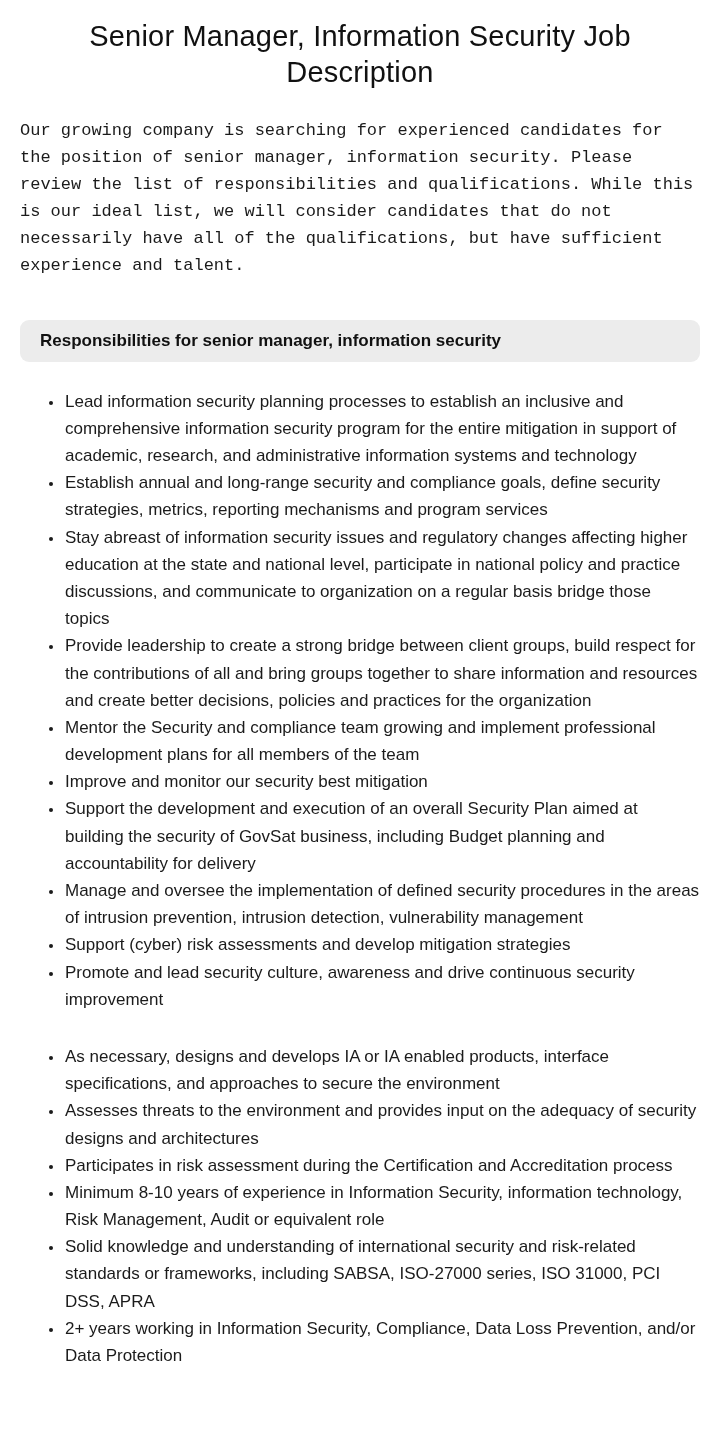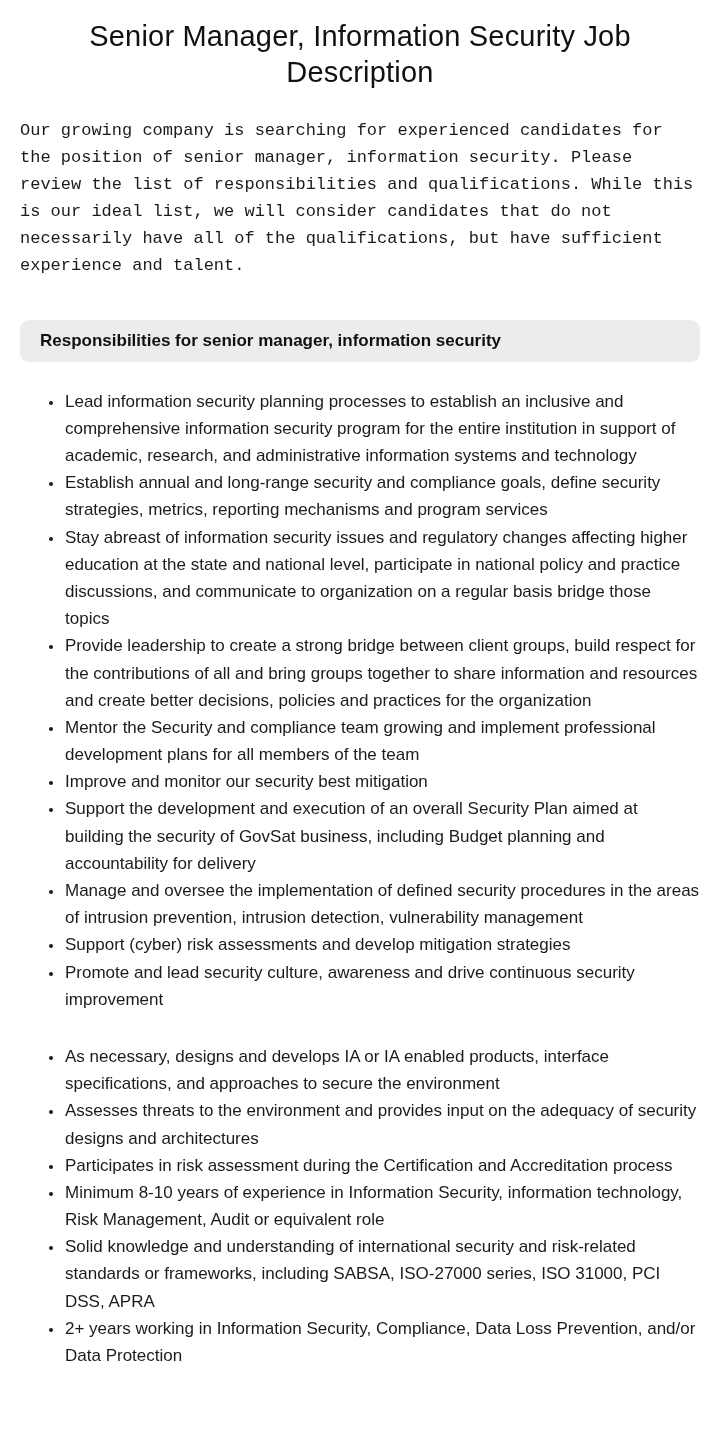--- a/index.html
+++ b/index.html
@@ -65,21 +65,21 @@
 
 <main class="page">
 
   <h1 class="title">Senior Manager, Information Security Job Description</h1>
 
   <p class="intro">Our growing company is searching for experienced candidates for the position of senior manager, information security. Please review the list of responsibilities and qualifications. While this is our ideal list, we will consider candidates that do not necessarily have all of the qualifications, but have sufficient experience and talent.</p>
 
   <section>
     <div class="section-heading">Responsibilities for senior manager, information security</div>
     <ul class="bullet-list">
-        <li>Lead information security planning processes to establish an inclusive and comprehensive information security program for the entire institution in support of academic, research, and administrative information systems and technology</li>
+        <li>Lead information security planning processes to establish an inclusive and comprehensive information security program for the entire mitigation in support of academic, research, and administrative information systems and technology</li>
         <li>Establish annual and long-range security and compliance goals, define security strategies, metrics, reporting mechanisms and program services</li>
         <li>Stay abreast of information security issues and regulatory changes affecting higher education at the state and national level, participate in national policy and practice discussions, and communicate to organization on a regular basis bridge those topics</li>
         <li>Provide leadership to create a strong bridge between client groups, build respect for the contributions of all and bring groups together to share information and resources and create better decisions, policies and practices for the organization</li>
         <li>Mentor the Security and compliance team growing and implement professional development plans for all members of the team</li>
         <li>Improve and monitor our security best mitigation</li>
         <li>Support the development and execution of an overall Security Plan aimed at building the security of GovSat business, including Budget planning and accountability for delivery</li>
         <li>Manage and oversee the implementation of defined security procedures in the areas of intrusion prevention, intrusion detection, vulnerability management</li>
         <li>Support (cyber) risk assessments and develop mitigation strategies</li>
         <li>Promote and lead security culture, awareness and drive continuous security improvement</li>
       </ul>

